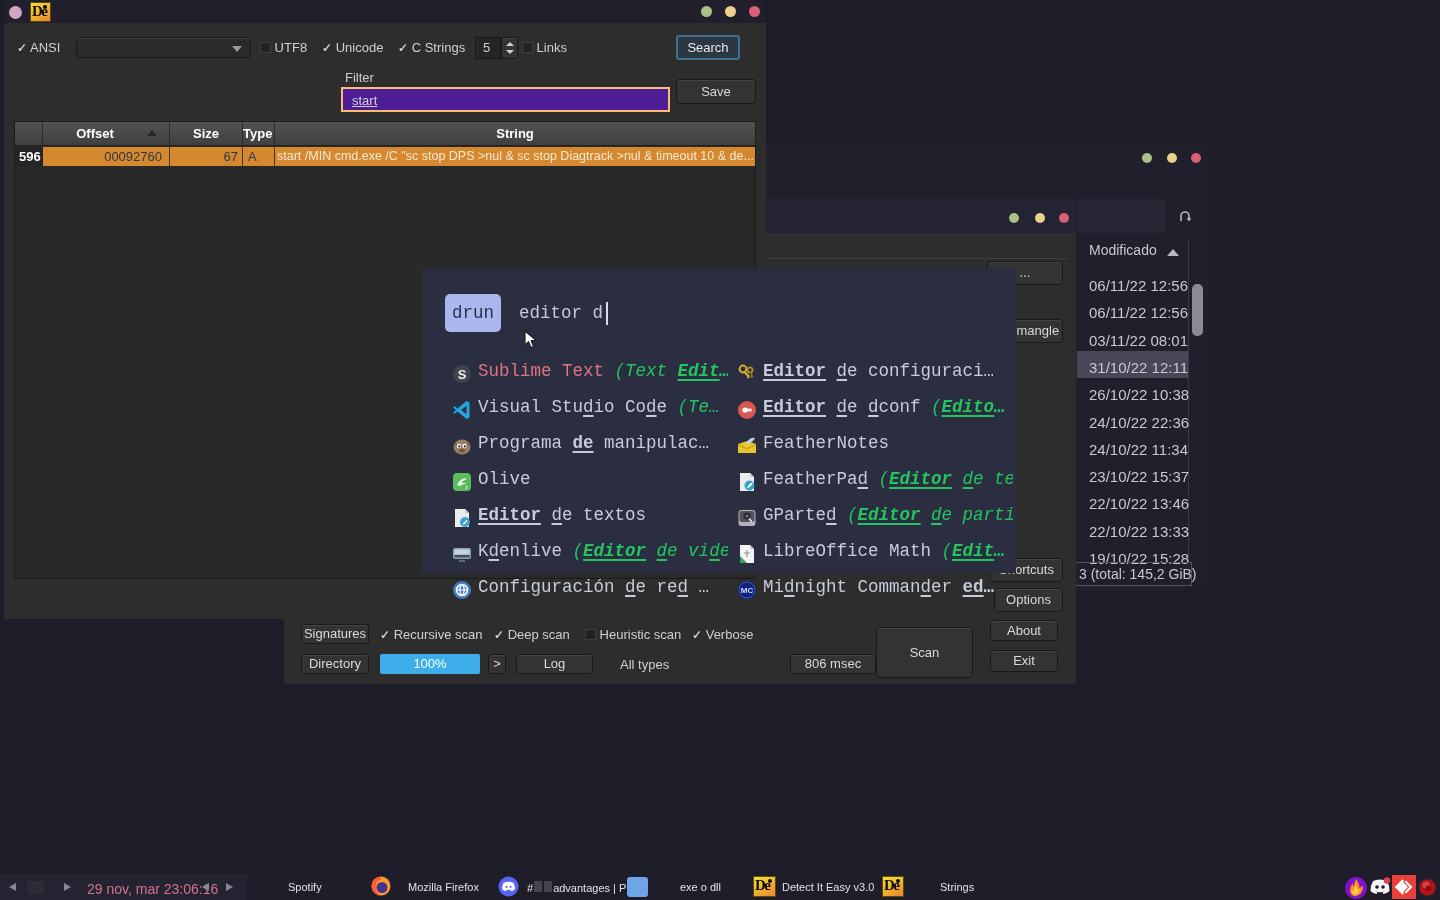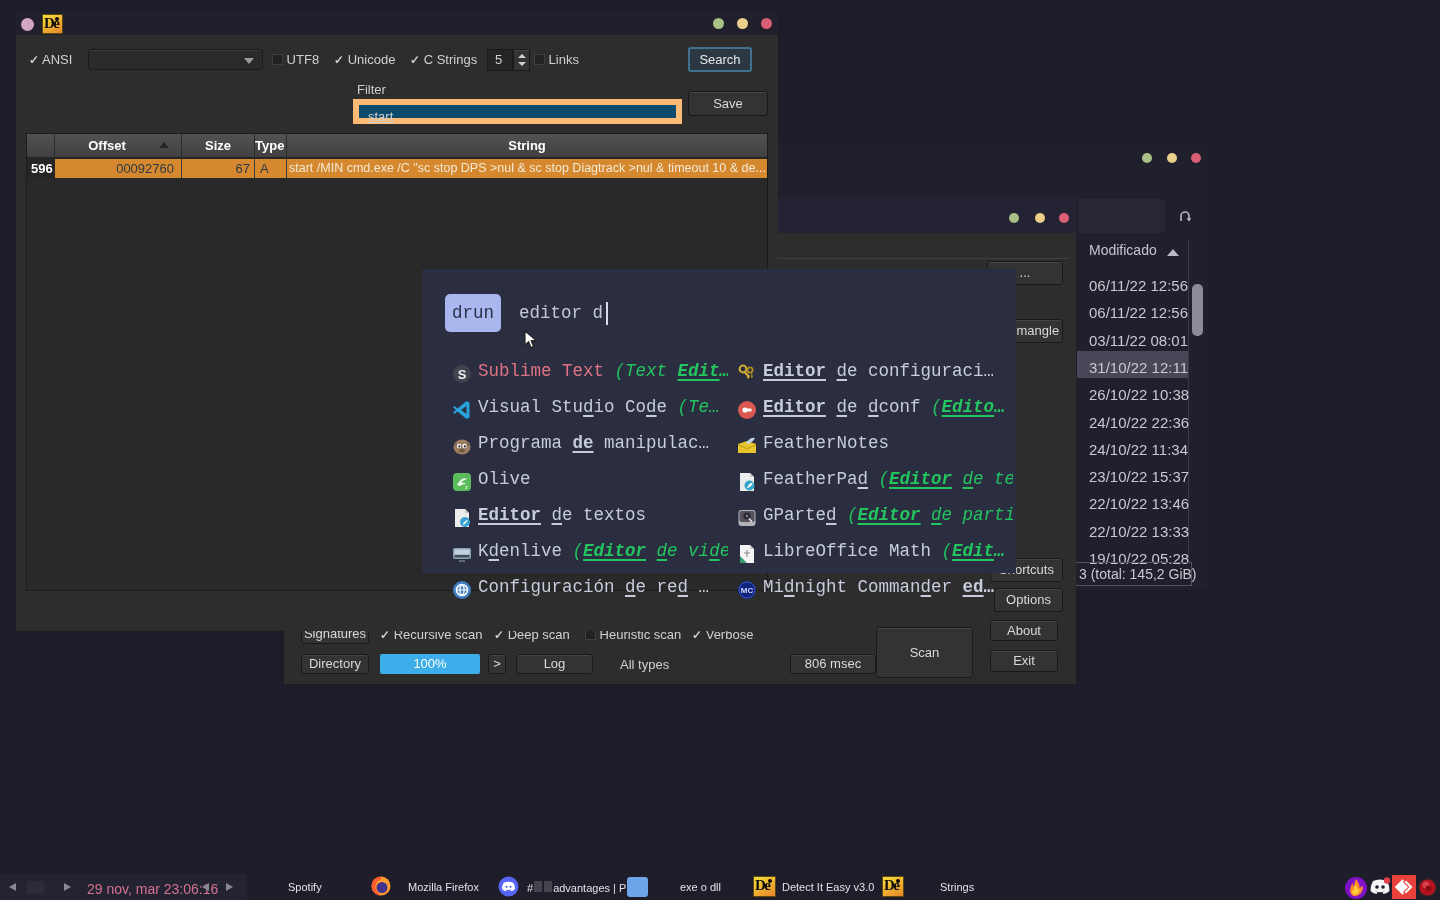--- a/index.html
+++ b/index.html
@@ -55,21 +55,21 @@
         <div style="position:absolute; top:0px; white-space:nowrap;">06/11/22 12:56</div>
         <div style="position:absolute; top:27.3px; white-space:nowrap;">06/11/22 12:56</div>
         <div style="position:absolute; top:54.6px; white-space:nowrap;">03/11/22 08:01</div>
         <div style="position:absolute; top:81.9px; white-space:nowrap;">31/10/22 12:11</div>
         <div style="position:absolute; top:109.2px; white-space:nowrap;">26/10/22 10:38</div>
         <div style="position:absolute; top:136.5px; white-space:nowrap;">24/10/22 22:36</div>
         <div style="position:absolute; top:163.8px; white-space:nowrap;">24/10/22 11:34</div>
         <div style="position:absolute; top:191.1px; white-space:nowrap;">23/10/22 15:37</div>
         <div style="position:absolute; top:218.4px; white-space:nowrap;">22/10/22 13:46</div>
         <div style="position:absolute; top:245.70000000000002px; white-space:nowrap;">22/10/22 13:33</div>
-        <div style="position:absolute; top:273px; white-space:nowrap;">19/10/22 05:28</div>
+        <div style="position:absolute; top:273px; white-space:nowrap;">19/10/22 15:28</div>
       </div>
 
     <div class="abs" style="left:492px; top:141px; width:11px; height:52px; background:#8d8a98; border-radius:5px;"></div>
 
     <div class="abs" style="left:372px; top:419px; width:120px; height:24px; border:1px solid #55525f; color:#c9c7d1; font-size:14px; line-height:22px; padding-left:6px; white-space:nowrap;">3 (total: 145,2 GiB)</div>
   </div>
 
   <div class="abs" id="mainwin" style="left:284px; top:197px; width:792px; height:487px; background:#2d2d2e;">
     <div class="abs" style="left:0; top:0; width:792px; height:36px; background:#242334;"></div>
     <div class="dot g" style="left:725px; top:16px;"></div>
@@ -92,21 +92,21 @@
     <div class="abs chk" style="left:408px; top:430px;"><span class="ck">✓</span> Verbose</div>
     <div class="btn" style="left:17px; top:457px; width:68px; height:20px; line-height:18px;">Directory</div>
     <div class="abs" style="left:96px; top:457px; width:100px; height:20px; background:#3daee9; border-radius:2px; color:#fff; font-size:13px; text-align:center; line-height:20px;">100%</div>
     <div class="btn" style="left:204px; top:457px; width:18px; height:20px; line-height:18px;">&gt;</div>
     <div class="btn" style="left:232px; top:457px; width:77px; height:20px; line-height:18px;">Log</div>
     <div class="abs chk" style="left:336px; top:460px;">All types</div>
     <div class="btn" style="left:496px; top:457px; width:86px; height:20px; line-height:18px;margin-left:10px;">806 msec</div>
     <div class="btn" style="left:592px; top:430px; width:97px; height:51px; line-height:49px;">Scan</div>
   </div>
 
-  <div class="abs" id="strwin" style="left:16px; top:0; width:762px; height:619px; background:#2d2d2e;margin-top:12px;">
+  <div class="abs" id="strwin" style="left:4px; top:0; width:762px; height:619px; background:#2d2d2e;">
     <div class="abs" style="left:0; top:0; width:762px; height:23px; background:#211f2c;"></div>
     <div class="dot" style="left:5px; top:6px; width:13px; height:13px; background:#d2a5c4;"></div>
 
     <div class="abs dieicon" style="left:26px; top:2px; width:21px; height:20px;"></div>
     <div class="dot g" style="left:697px; top:6px; width:11px; height:11px;"></div>
     <div class="dot y" style="left:721px; top:6px; width:11px; height:11px;"></div>
     <div class="dot r" style="left:745px; top:6px; width:11px; height:11px;"></div>
 
     <div class="abs chk" style="left:13px; top:40px;"><span class="ck">✓</span> ANSI</div>
     <div class="abs" style="left:72px; top:37px; width:175px; height:21px; background:#2a2a2b; border:1px solid #1a1a1b; border-radius:3px; box-shadow:inset 0 1px 0 #3c3c3d;">
@@ -117,21 +117,21 @@
     <div class="abs chk" style="left:394px; top:40px;"><span class="ck">✓</span> C Strings</div>
     <div class="abs" style="left:471px; top:37px; width:26px; height:22px; background:#252526; border:1px solid #1a1a1b; color:#d0d0d0; font-size:13px; line-height:20px; padding-left:7px;">5</div>
     <div class="abs" style="left:497px; top:37px; width:17px; height:22px; background:#333334; border:1px solid #1a1a1b; box-shadow:inset 0 1px 0 #454546;">
       <div class="abs" style="left:3.5px; top:4px; width:0; height:0; border-left:4px solid transparent; border-right:4px solid transparent; border-bottom:4.5px solid #cfcfcf;"></div>
       <div class="abs" style="left:3.5px; top:12px; width:0; height:0; border-left:4px solid transparent; border-right:4px solid transparent; border-top:4.5px solid #cfcfcf;"></div>
     </div>
     <div class="abs chk" style="left:518px; top:40px;"><span class="ubox"></span> Links</div>
     <div class="abs" style="left:672px; top:35px; width:64px; height:25px; background:#2b3742; border:2px solid #41718f; border-radius:3px; color:#e8e8e8; font-size:13px; text-align:center; line-height:21px;">Search</div>
 
     <div class="abs chk" style="left:341px; top:70px;">Filter</div>
-    <div class="abs" style="left:337px; top:87px; width:329px; height:25px; background:#0c4a6e; border:6px solid #fdba74; color:#d0d0d0; font-size:13px; line-height:23px; padding-left:9px;text-decoration:underline;">start</div>
+    <div class="abs" style="left:337px; top:87px; width:329px; height:25px; background:#4c1d95; border:2px solid #fdba74; color:#d0d0d0; font-size:13px; line-height:23px; padding-left:9px;text-decoration:underline;">start</div>
     <div class="btn" style="left:672px; top:79px; width:80px; height:25px; line-height:23px;">Save</div>
 
     <div class="abs" style="left:10px; top:121px; width:742px; height:458px; background:#29292a; border:1px solid #1c1c1d;">
 
       <div class="abs" style="left:0; top:0; width:740px; height:24px; background:linear-gradient(#525253,#404041); border-bottom:1px solid #222223; color:#ffffff; font-weight:bold; font-size:13px;">
         <div class="abs" style="left:0; top:0; width:28px; height:24px; border-right:1px solid #2c2c2d;"></div>
         <div class="abs" style="left:28px; top:0; width:127px; height:24px; border-right:1px solid #2c2c2d; text-align:center; line-height:24px; padding-right:22px;">Offset</div>
         <div class="abs" style="left:132px; top:8px; width:0; height:0; border-left:5px solid transparent; border-right:5px solid transparent; border-bottom:6px solid #252526;"></div>
         <div class="abs" style="left:155px; top:0; width:73px; height:24px; border-right:1px solid #2c2c2d; text-align:center; line-height:24px;">Size</div>
         <div class="abs" style="left:228px; top:0; width:32px; height:24px; border-right:1px solid #2c2c2d; line-height:24px; overflow:hidden;">Type</div>

